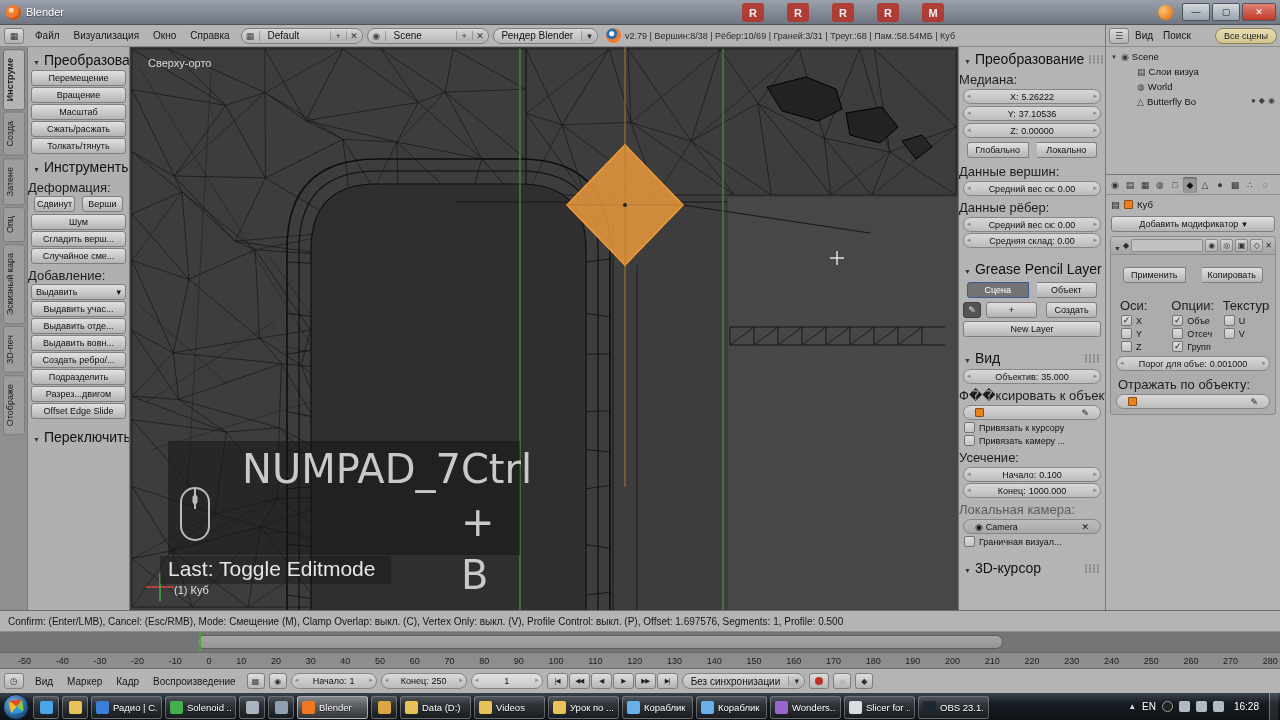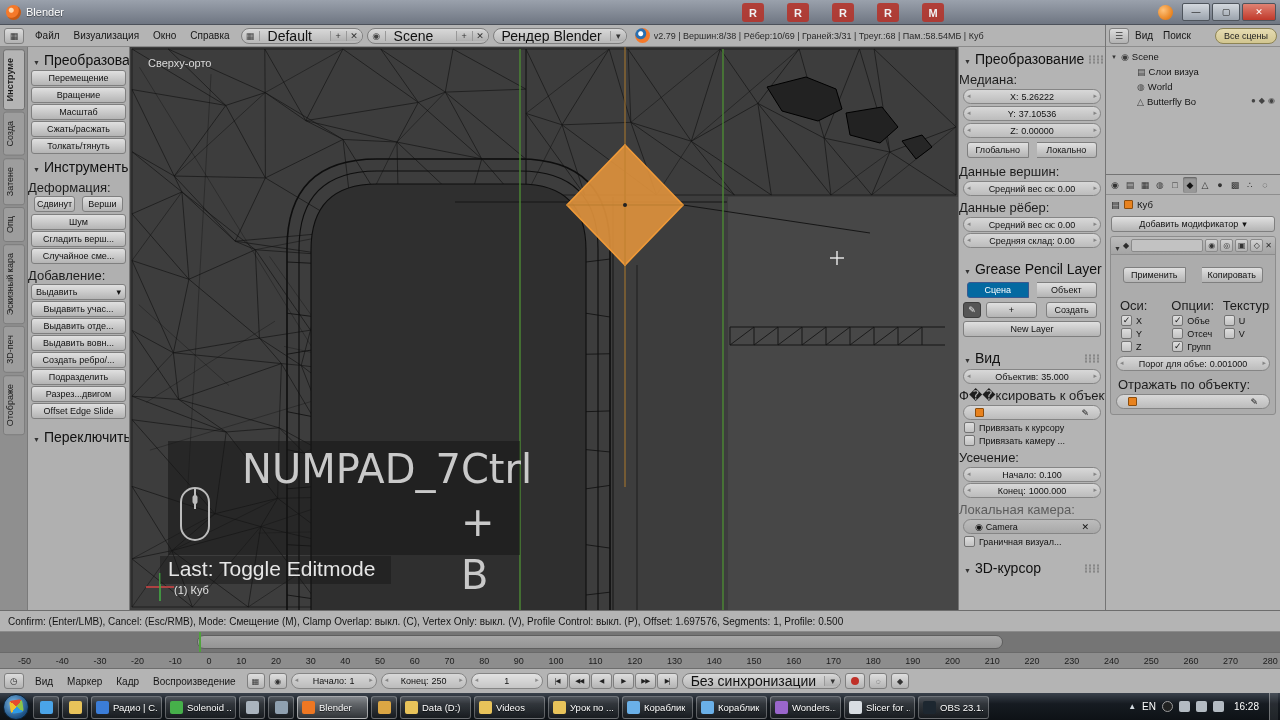--- a/index.html
+++ b/index.html
@@ -47,21 +47,21 @@
 .wc-max::before{content:"▢"}
 .wc-close::before{content:"✕"}
 
 
 #infoheader{position:absolute;left:0;top:25px;width:1105px;height:22px;background:#b4b4b4;border-bottom:1px solid #8a8a8a;display:flex;align-items:center;gap:4px;padding:0 4px}
 .ed-btn{width:20px;height:16px;border:1px solid #808080;border-radius:3px;background:linear-gradient(#dcdcdc,#b2b2b2);display:flex;align-items:center;justify-content:center;font-size:9px;color:#333;flex:none}
 .menubar{display:flex;align-items:center}
 .menu-item{font-size:10px;color:#161616;padding:2px 7px;cursor:default}
 .selector{display:flex;align-items:center;height:16px;border:1px solid #7f7f7f;border-radius:8px;background:linear-gradient(#d8d8d8,#b8b8b8);overflow:hidden}
 .sel-ico{width:18px;display:flex;align-items:center;justify-content:center;font-size:9px;color:#444;border-right:1px solid #999}
-.sel-text{font-size:14px;color:#111;padding:0 8px;min-width:70px}
+.sel-text{font-size:10px;color:#111;padding:0 8px;min-width:70px}
 .sel-seg{width:16px;display:flex;align-items:center;justify-content:center;font-size:9px;color:#333;border-left:1px solid #999;background:linear-gradient(#d0d0d0,#b0b0b0)}
 .blogo{width:15px;height:15px;border-radius:50%;background:radial-gradient(circle at 38% 38%,#fff 0 2px,#2a6fb0 3px 5px,#f5792a 6px);flex:none;margin-left:4px}
 .stats{font-size:9px;color:#2a2a2a;white-space:nowrap;overflow:hidden;}
 
 
 #shelftabs{position:absolute;left:0;top:47px;width:28px;height:563px;background:#8f8f8f;border-right:1px solid #7a7a7a;display:flex;flex-direction:column;align-items:center;padding-top:2px;gap:2px}
 .vtab{writing-mode:vertical-rl;transform:rotate(180deg);font-size:9px;color:#1c1c1c;background:#9d9d9d;border:1px solid #7d7d7d;border-radius:3px;padding:8px 1px;width:22px;text-align:center;white-space:nowrap}
 .vtab.active{background:#b4b4b4;border-color:#6f6f6f;font-weight:bold}
 #toolshelf{position:absolute;left:28px;top:47px;width:102px;height:563px;background:#b0b0b0;border-right:1px solid #777;overflow:hidden;padding:1px 0}
 #toolshelf .btn{margin:0 3px 1px 3px}
@@ -83,21 +83,21 @@
 .cast-last{position:absolute;left:30px;top:509px;font-size:21px;color:#e6e6e6;background:rgba(22,22,22,.45);padding:1px 16px 3px 8px;white-space:nowrap}
 
 
 #npanel{position:absolute;left:958px;top:47px;width:147px;height:563px;background:#b4b4b4;border-left:1px solid #747474;overflow:hidden;padding:0 0 0 0}
 #npanel .pill,#npanel .btn{margin:1px 4px}
 .stack{display:flex;flex-direction:column}
 .btnrow{display:flex;gap:0;margin:2px 4px}
 .btnrow .btn{flex:1;margin:8px}
 .btnrow .btn:first-child{border-radius:3px 0 0 3px}
 .btnrow .btn:last-child{border-radius:0 3px 3px 0;border-left:none}
-.tabbtn.active{background:#0369a1;color:#fff;border-color:#39598f}
+.tabbtn.active{background:#737373;color:#fff;border-color:#39598f}
 .gp-row{display:flex;gap:1px;margin:2px 4px;align-items:center}
 .gp-ico{width:18px;height:16px;flex:none;background:#555;border:1px solid #3c3c3c;border-radius:3px;color:#eee;font-size:9px;display:flex;align-items:center;justify-content:center}
 .gp-plus{width:16px;height:16px;flex:none}
 .gp-row .btn{flex:1;margin:0}
 .objfield{justify-content:flex-start}
 .objfield .cube{width:9px;height:9px;background:#e8821e;border:1px solid #8a4d0e;border-radius:1px;flex:none}
 .objfield .sp{flex:1}
 .sep8{height:8px}
 
 

